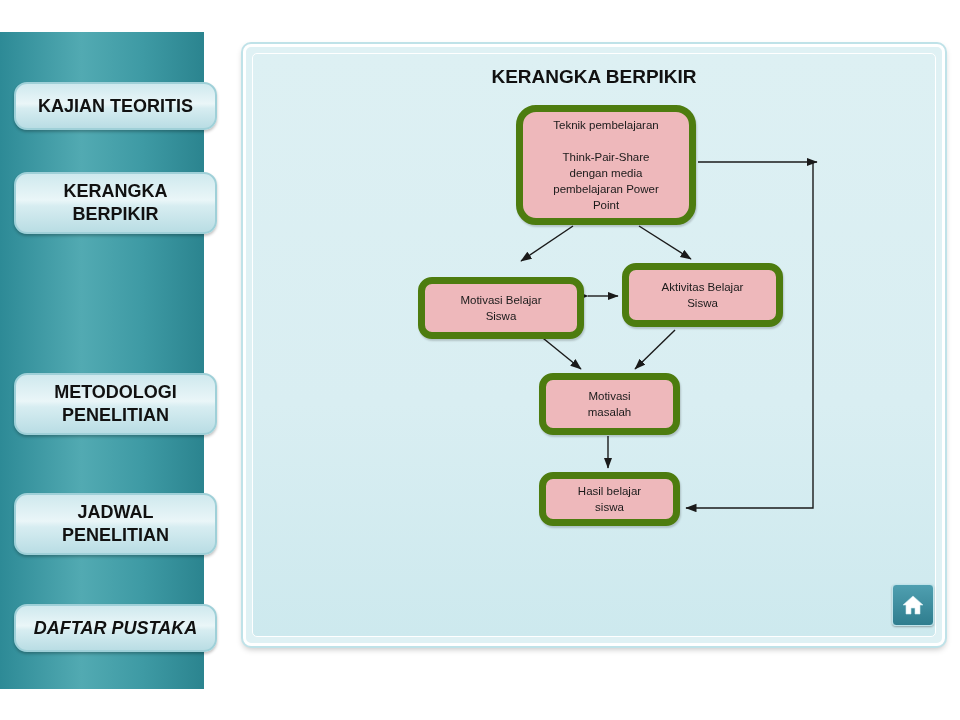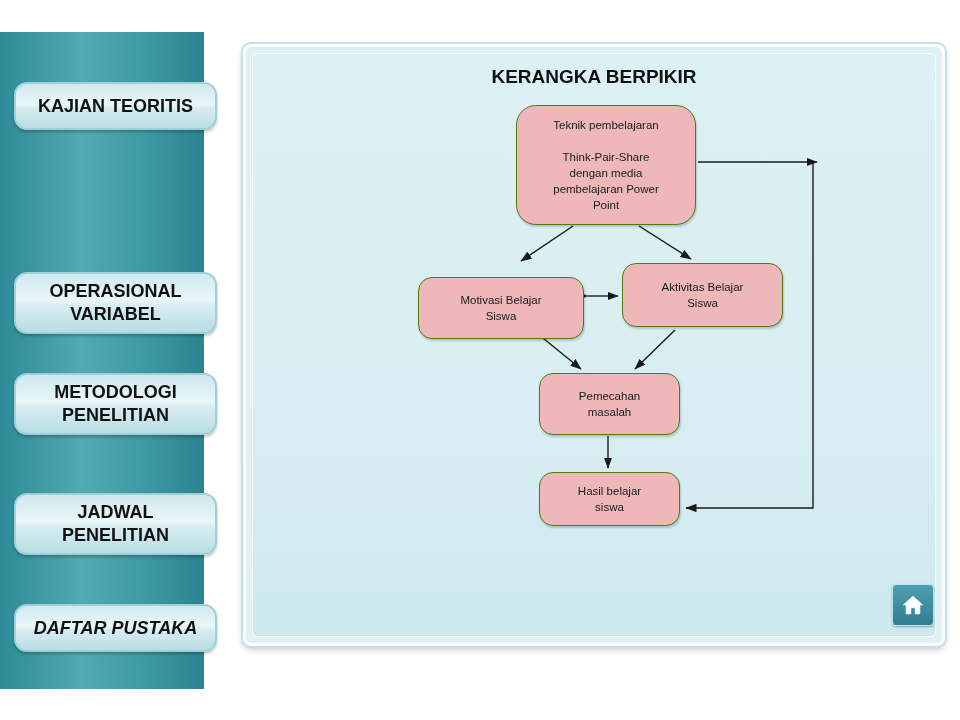--- a/index.html
+++ b/index.html
@@ -105,21 +105,21 @@
   #diagram {
     position: absolute;
     left: 243px;
     top: 44px;
     width: 702px;
     height: 602px;
   }
   .node {
     position: absolute;
     background: #eeb8bb;
-    border: 1px solid #4d7c0f;
+    border: 7px solid #4d7c0f;
     border-radius: 14px;
     box-sizing: border-box;
     display: flex;
     align-items: center;
     justify-content: center;
     text-align: center;
     color: #1a1a1a;
     font-size: 11.5px;
     line-height: 16px;
     box-shadow: 1px 2px 2px rgba(0,0,0,0.18);
@@ -160,23 +160,23 @@
 
 <div id="slide">
 
   <div id="top-strip"></div>
   <div id="bottom-strip"></div>
 
   <div id="left-panel">
     <div class="nav-btn" style="top:50px;height:48px;">
       <span class="nav-inner">KAJIAN TEORITIS</span>
     </div>
-    <div class="nav-btn" style="top:240px;height:62px;">
-      <span class="nav-inner">OPERASIONAL
-VARIABEL</span>
+    <div class="nav-btn" style="top:140px;height:62px;">
+      <span class="nav-inner">KERANGKA
+BERPIKIR</span>
     </div>
     <div class="nav-btn" style="top:341px;height:62px;border-radius:13px;">
       <span class="nav-inner">METODOLOGI
 PENELITIAN</span>
     </div>
     <div class="nav-btn" style="top:461px;height:62px;">
       <span class="nav-inner">JADWAL
 PENELITIAN</span>
     </div>
     <div class="nav-btn" style="top:572px;height:48px;font-style:italic;">
@@ -228,21 +228,21 @@
     </div>
     <div class="node" id="node-motivasi">
       <span>Motivasi Belajar
 Siswa</span>
     </div>
     <div class="node" id="node-aktivitas">
       <span>Aktivitas Belajar
 Siswa</span>
     </div>
     <div class="node" id="node-pemecahan">
-      <span>Pemecahan
+      <span>Motivasi
 masalah</span>
     </div>
     <div class="node" id="node-hasil">
       <span>Hasil belajar
 siswa</span>
     </div>
 
     <div id="home-button">
       <svg width="24" height="22" viewBox="0 0 24 22">
         <path d="M12 2 L22 11 L19 11 L19 20 L14 20 L14 14 L10 14 L10 20 L5 20 L5 11 L2 11 Z" fill="#ffffff" stroke="#cfe9ee" stroke-width="0.6"></path>

